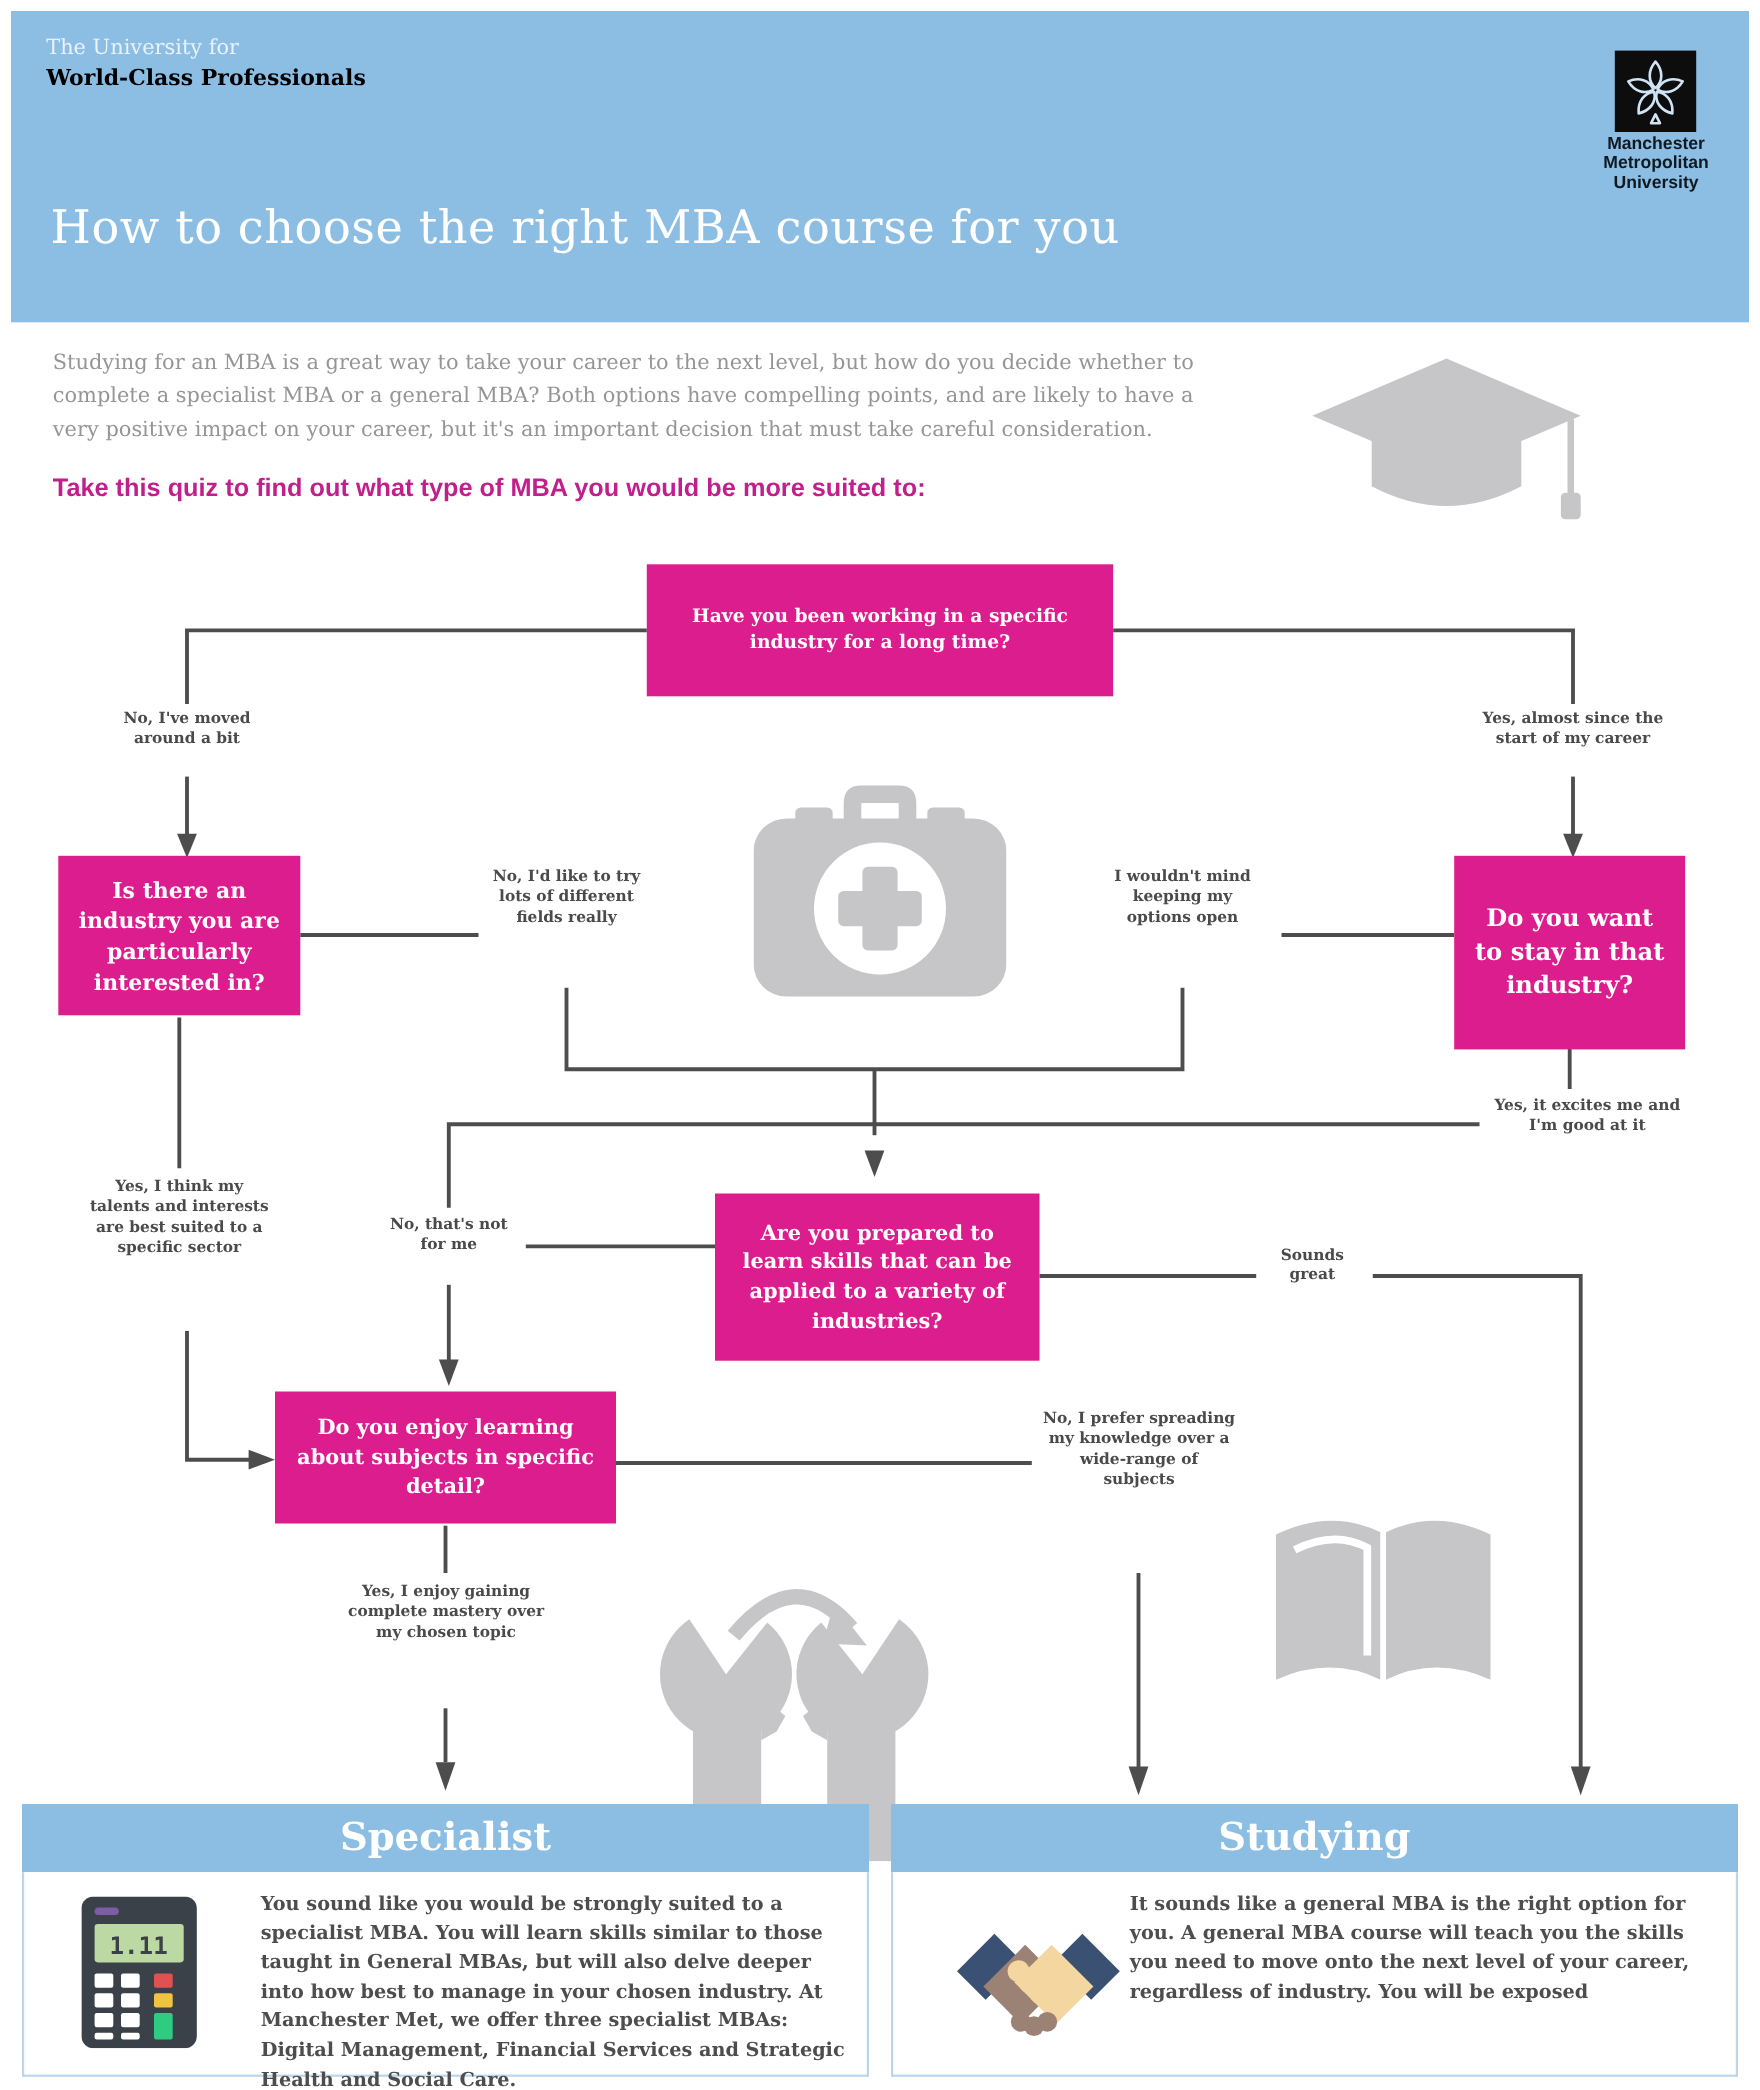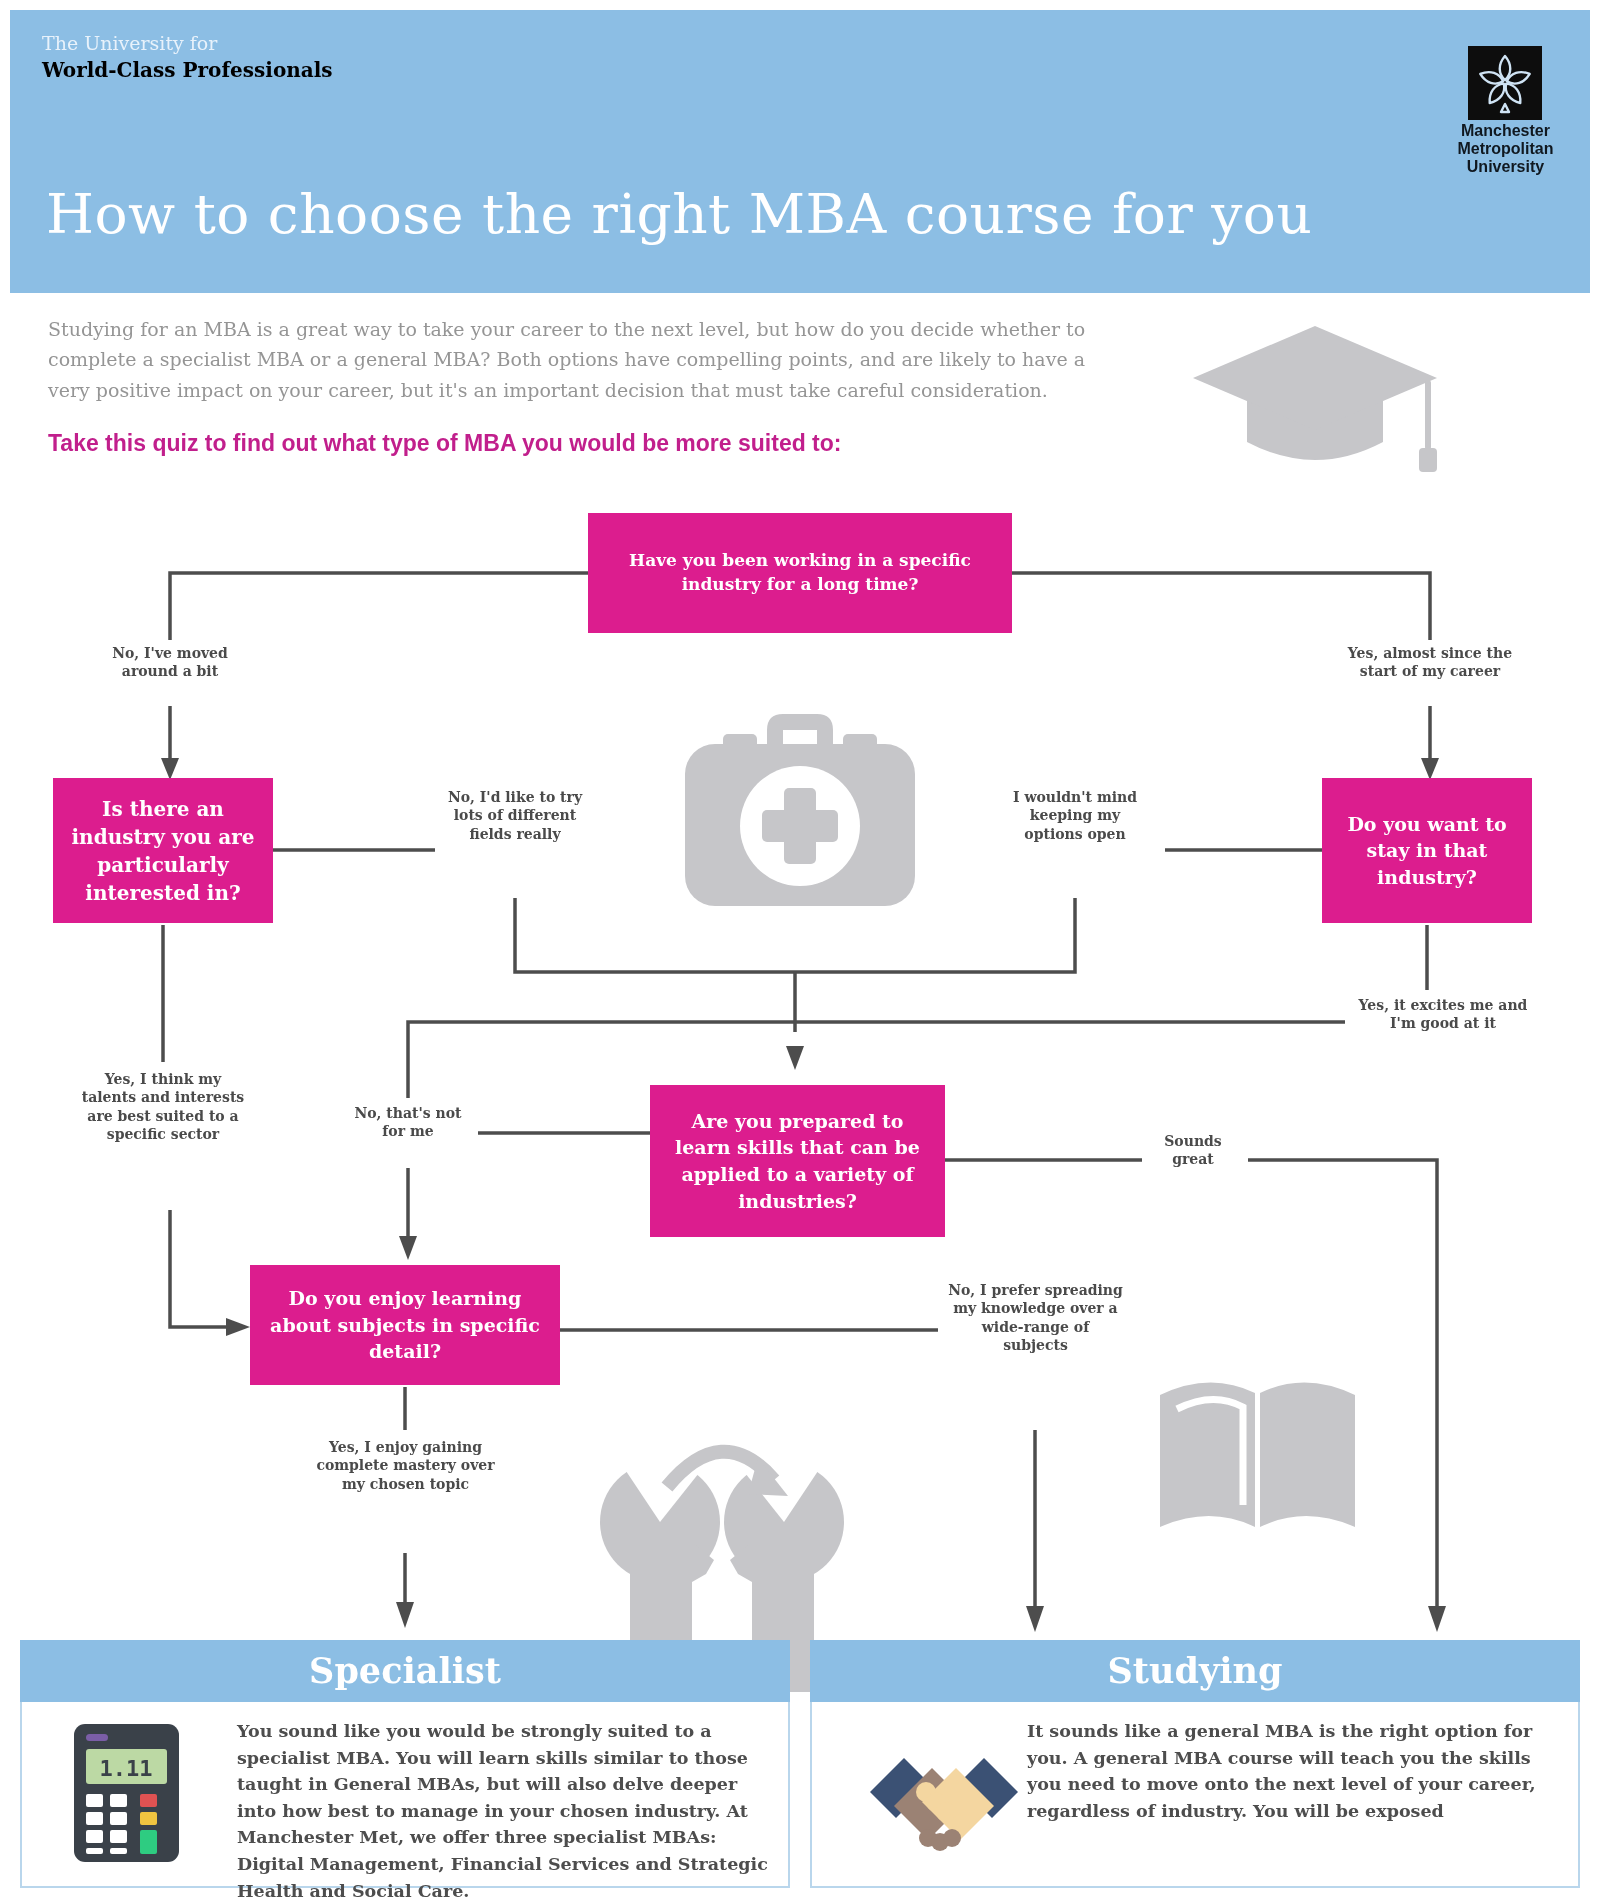--- a/index.html
+++ b/index.html
@@ -4,38 +4,38 @@
 <style>
   html,body{margin:0;padding:0;background:#ffffff;}
   .canvas{position:relative;width:1600px;height:1900px;background:#ffffff;overflow:hidden;
           font-family:"DejaVu Serif",serif;}
   .abs{position:absolute;}
 
   
   .band{position:absolute;left:10px;top:10px;width:1580px;height:283px;background:#8cbee4;}
   .tagline1{position:absolute;left:32px;top:22px;font-size:19px;color:#e8f2fb;}
   .tagline2{position:absolute;left:32px;top:48px;font-size:20px;font-weight:bold;color:#000000;}
-  .pagetitle{position:absolute;left:36px;top:172px;font-size:55px;color:#ffffff;letter-spacing:.5px;}
+  .pagetitle{position:absolute;left:36px;top:172px;font-size:42px;color:#ffffff;letter-spacing:.5px;}
   .logo-square{position:absolute;left:1458px;top:36px;width:74px;height:74px;background:#0d0d0d;}
   .logo-text{position:absolute;left:1408px;top:112px;width:175px;text-align:center;
              font-family:"Liberation Sans",sans-serif;font-weight:bold;font-size:16px;
              line-height:1.12;color:#101820;}
 
   
   .intro{position:absolute;left:48px;top:314px;width:1065px;font-size:19px;color:#959595;line-height:1.6;}
   .prompt{position:absolute;left:48px;top:430px;font-family:"Liberation Sans",sans-serif;
           font-weight:bold;font-size:23px;color:#c11f8c;}
 
   
   .qbox{position:absolute;background:#dc1d8e;color:#ffffff;font-weight:bold;
         display:flex;align-items:center;justify-content:center;text-align:center;
         line-height:1.4;padding:0 14px;box-sizing:border-box;}
   .q1{left:588px;top:513px;width:424px;height:120px;font-size:17px;}
   .q2{left:53px;top:778px;width:220px;height:145px;font-size:20px;}
-  .q3{left:1322px;top:778px;width:210px;height:145px;font-size:19px;}
+  .q3{left:1322px;top:778px;width:210px;height:176px;font-size:22px;}
   .q4{left:650px;top:1085px;width:295px;height:152px;font-size:19px;}
   .q5{left:250px;top:1265px;width:310px;height:120px;font-size:19px;}
 
   
   .alabel{position:absolute;color:#4a4a4a;font-weight:bold;font-size:14px;line-height:1.32;
           text-align:center;}
   .a1no{left:85px; top:644px; width:170px;}
   .a1yes{left:1330px;top:644px;width:200px;}
   .a2no{left:445px; top:788px; width:140px;}
   .a3no{left:1005px;top:788px;width:140px;}

